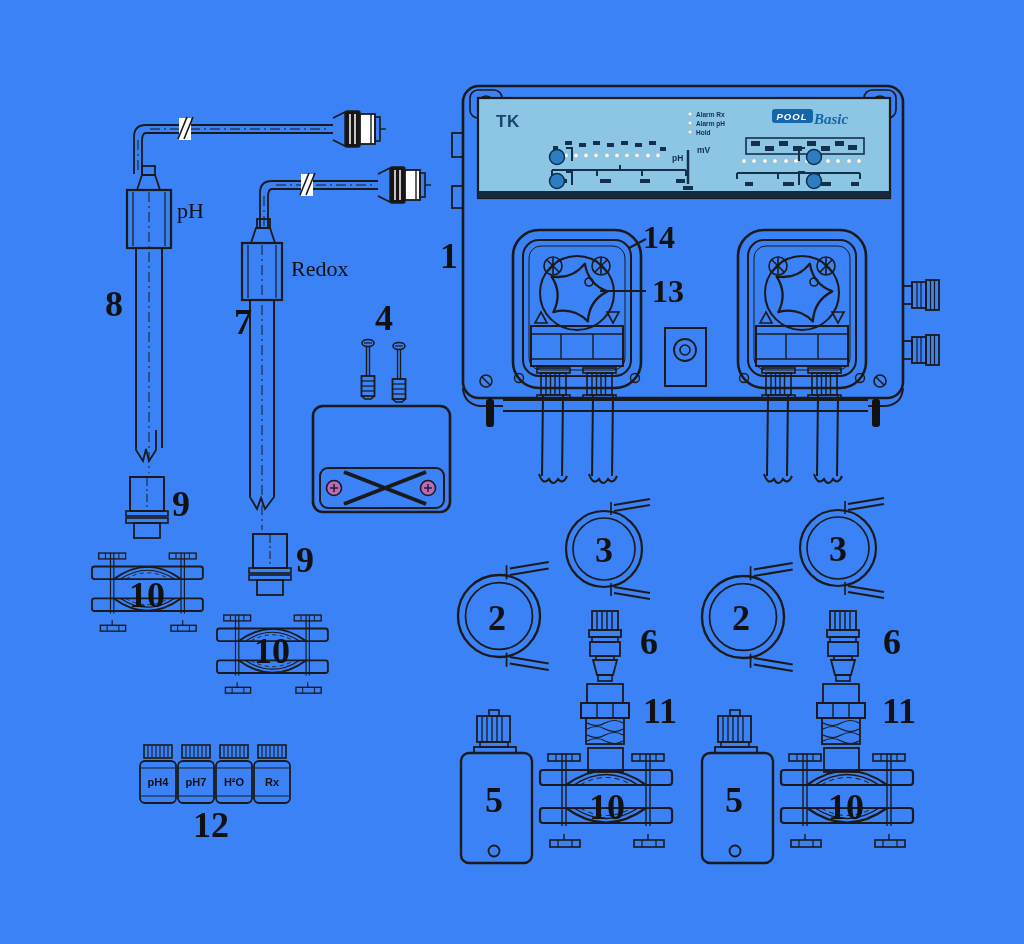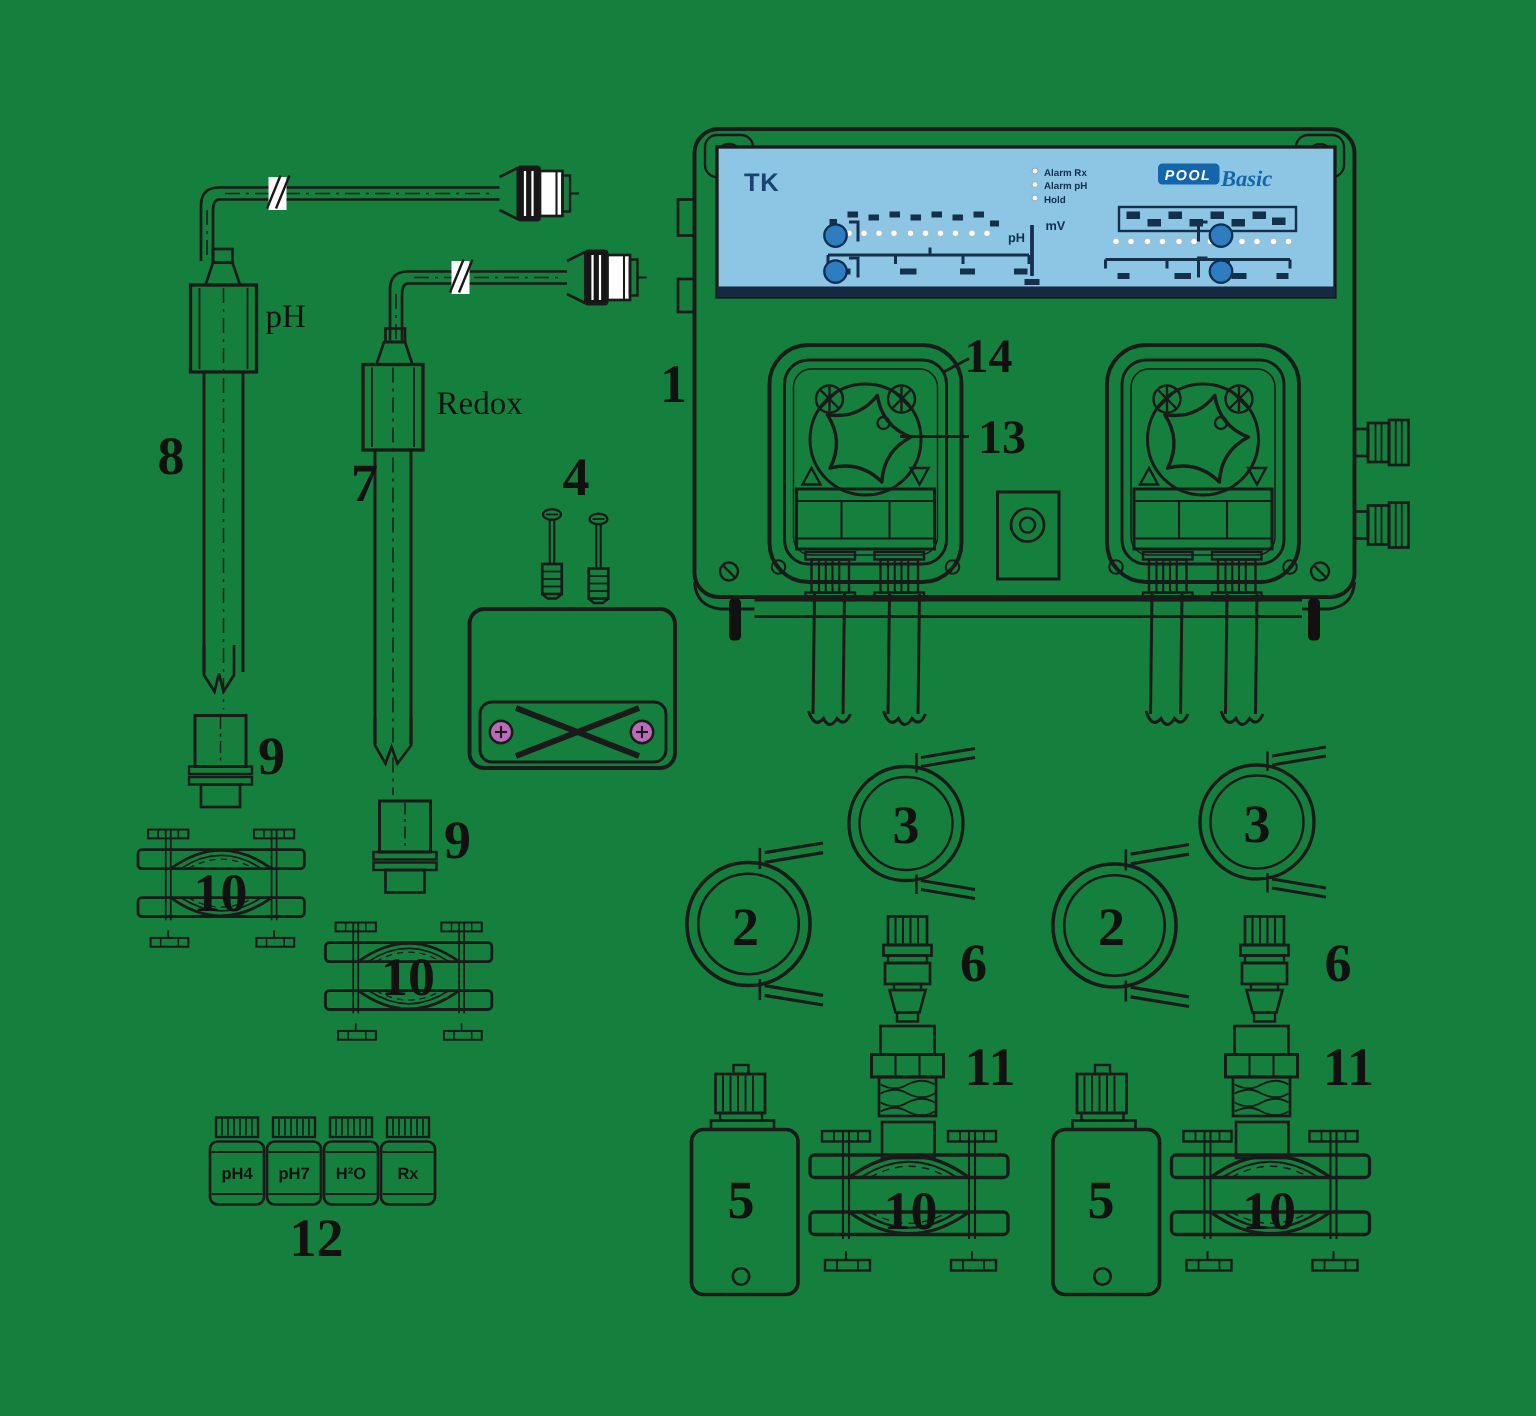--- a/index.html
+++ b/index.html
@@ -1,16 +1,16 @@
 <!DOCTYPE html>
 <html><head>
 <meta charset="utf-8">
 <style>
   html,body{margin:0;padding:0;background:#ffffff;}
-  .stage{position:relative;width:1024px;height:944px;background:#15803d;overflow:hidden;}
+  .stage{position:relative;width:1024px;height:944px;background:#3b82f6;overflow:hidden;}
   svg{position:absolute;left:0;top:0;}
   text{stroke:none;}
   .callout{font:700 36px "Liberation Serif", serif;fill:#111;}
   .callout-sm{font:700 32px "Liberation Serif", serif;fill:#111;}
   .elabel{font:400 22px "Liberation Serif", serif;fill:#111;}
   .blabel{font:700 11px "Liberation Sans", sans-serif;fill:#111;}
   .panel-small{font:700 6.5px "Liberation Sans", sans-serif;fill:#10304f;}
   .panel-unit{font:700 8.5px "Liberation Sans", sans-serif;fill:#10304f;}
   .brand{font:700 17px "Liberation Sans", sans-serif;fill:#17456f;letter-spacing:.5px;}
   .pool{font:700 italic 9.5px "Liberation Sans", sans-serif;fill:#ffffff;letter-spacing:1px;}

